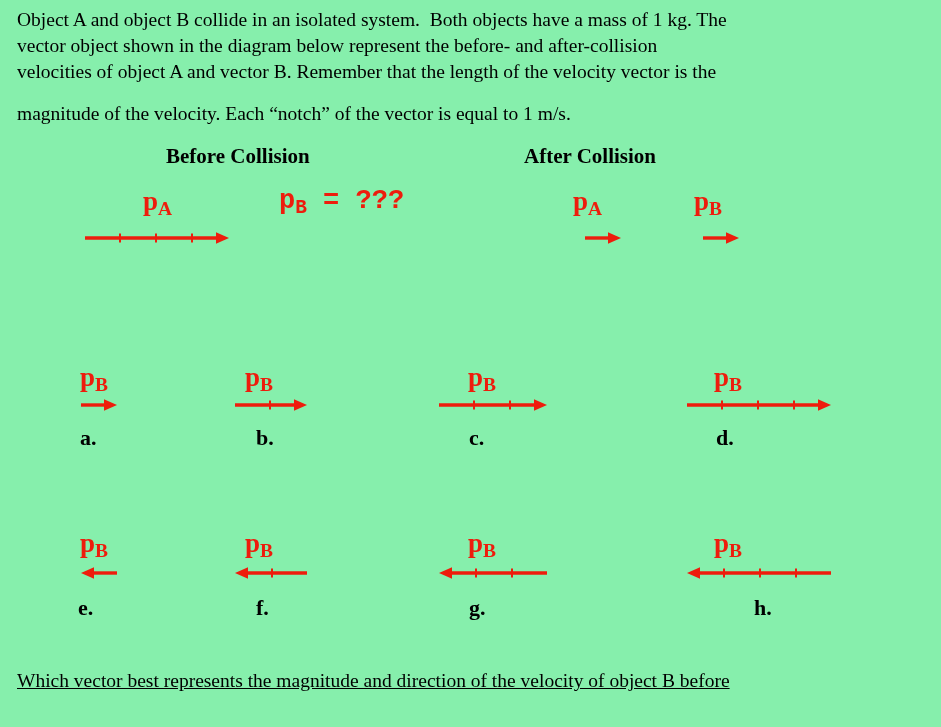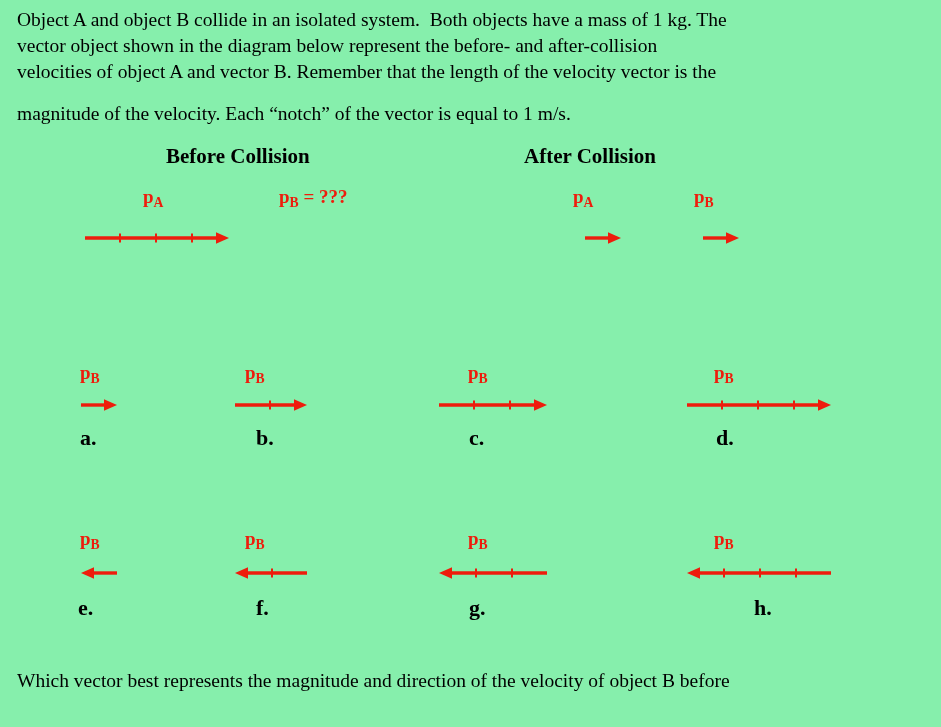--- a/index.html
+++ b/index.html
@@ -11,21 +11,21 @@
   }
   .textline {
     position:absolute; font-size:19.5px; line-height:26.5px;
     white-space:pre; color:#000;
   }
   .heading {
     position:absolute; font-weight:bold; font-size:21px; color:#000;
     white-space:nowrap;
   }
   .plabel {
-    position:absolute; font-weight:bold; font-size:19px;
+    position:absolute; font-weight:bold; font-size:27px;
     color:var(--vec,#ee1c0c); white-space:nowrap;
   }
   .plabel sub { font-size:0.72em; vertical-align:-0.28em; }
   .arrow { position:absolute; height:20px; }
   .arrow svg { display:block; }
   .letter {
     position:absolute; font-weight:bold; font-size:22px; color:#000;
     white-space:nowrap;
   }
 </style>
@@ -38,21 +38,21 @@
     <div class="textline" style="left:17px; top:7px;">Object A and object B collide in an isolated system.  Both objects have a mass of 1 kg. The</div>
     <div class="textline" style="left:17px; top:33px;">vector object shown in the diagram below represent the before- and after-collision</div>
     <div class="textline" style="left:17px; top:59px;">velocities of object A and vector B. Remember that the length of the velocity vector is the</div>
     <div class="textline" style="left:17px; top:101px;">magnitude of the velocity. Each “notch” of the vector is equal to 1 m/s.</div>
   </div>
 
   <div class="heading" style="left:166px; top:144px;">Before Collision</div>
   <div class="heading" style="left:524px; top:144px;">After Collision</div>
 
   <span class="plabel" style="left:143px; top:186px;"><span>p</span><sub>A</sub></span>
-  <span class="plabel" style="left:279px; top:186px;"><span>p</span><sub>B</sub><span> = ???</span></span>
+  <span class="plabel" style="left:279px; top:186px;font-family:Liberation Mono, monospace;"><span>p</span><sub>B</sub><span> = ???</span></span>
 
   <span class="plabel" style="left:573px; top:186px;"><span>p</span><sub>A</sub></span>
   <span class="plabel" style="left:694px; top:186px;"><span>p</span><sub>B</sub></span>
 
   <div class="arrow" style="left:84px;  top:228px;">
       <svg width="146" height="20">
         <g>
           <line x1="1" y1="10" x2="134" y2="10" stroke="#ee1c0c" stroke-width="3.4"></line>
           <line x1="36" x2="36" y1="5.5" y2="14.5" stroke="#ee1c0c" stroke-width="2"></line>
           <line x1="72" x2="72" y1="5.5" y2="14.5" stroke="#ee1c0c" stroke-width="2"></line>
@@ -182,17 +182,17 @@
             <line x1="72" x2="72" y1="5.5" y2="14.5" stroke="#ee1c0c" stroke-width="2"></line>
             <line x1="108" x2="108" y1="5.5" y2="14.5" stroke="#ee1c0c" stroke-width="2"></line>
             <polygon points="145,10 132,4.2 132,15.8" fill="#ee1c0c"></polygon>
           </g>
         </svg>
       </div>
     <div class="letter" style="left:754px; top:595px;">h.</div>
   </div>
 
   <div>
-    <div class="textline" style="left:17px; top:668px;">Which vector best represents the magnitude and direction of the velocity of object B before</div>
+    <div class="textline" style="left:17px; top:668px;text-decoration:underline;">Which vector best represents the magnitude and direction of the velocity of object B before</div>
     <div class="textline" style="left:17px; top:694px;margin-top:40px;">the collision?</div>
   </div>
 
 </div>
 
 </body></html>

